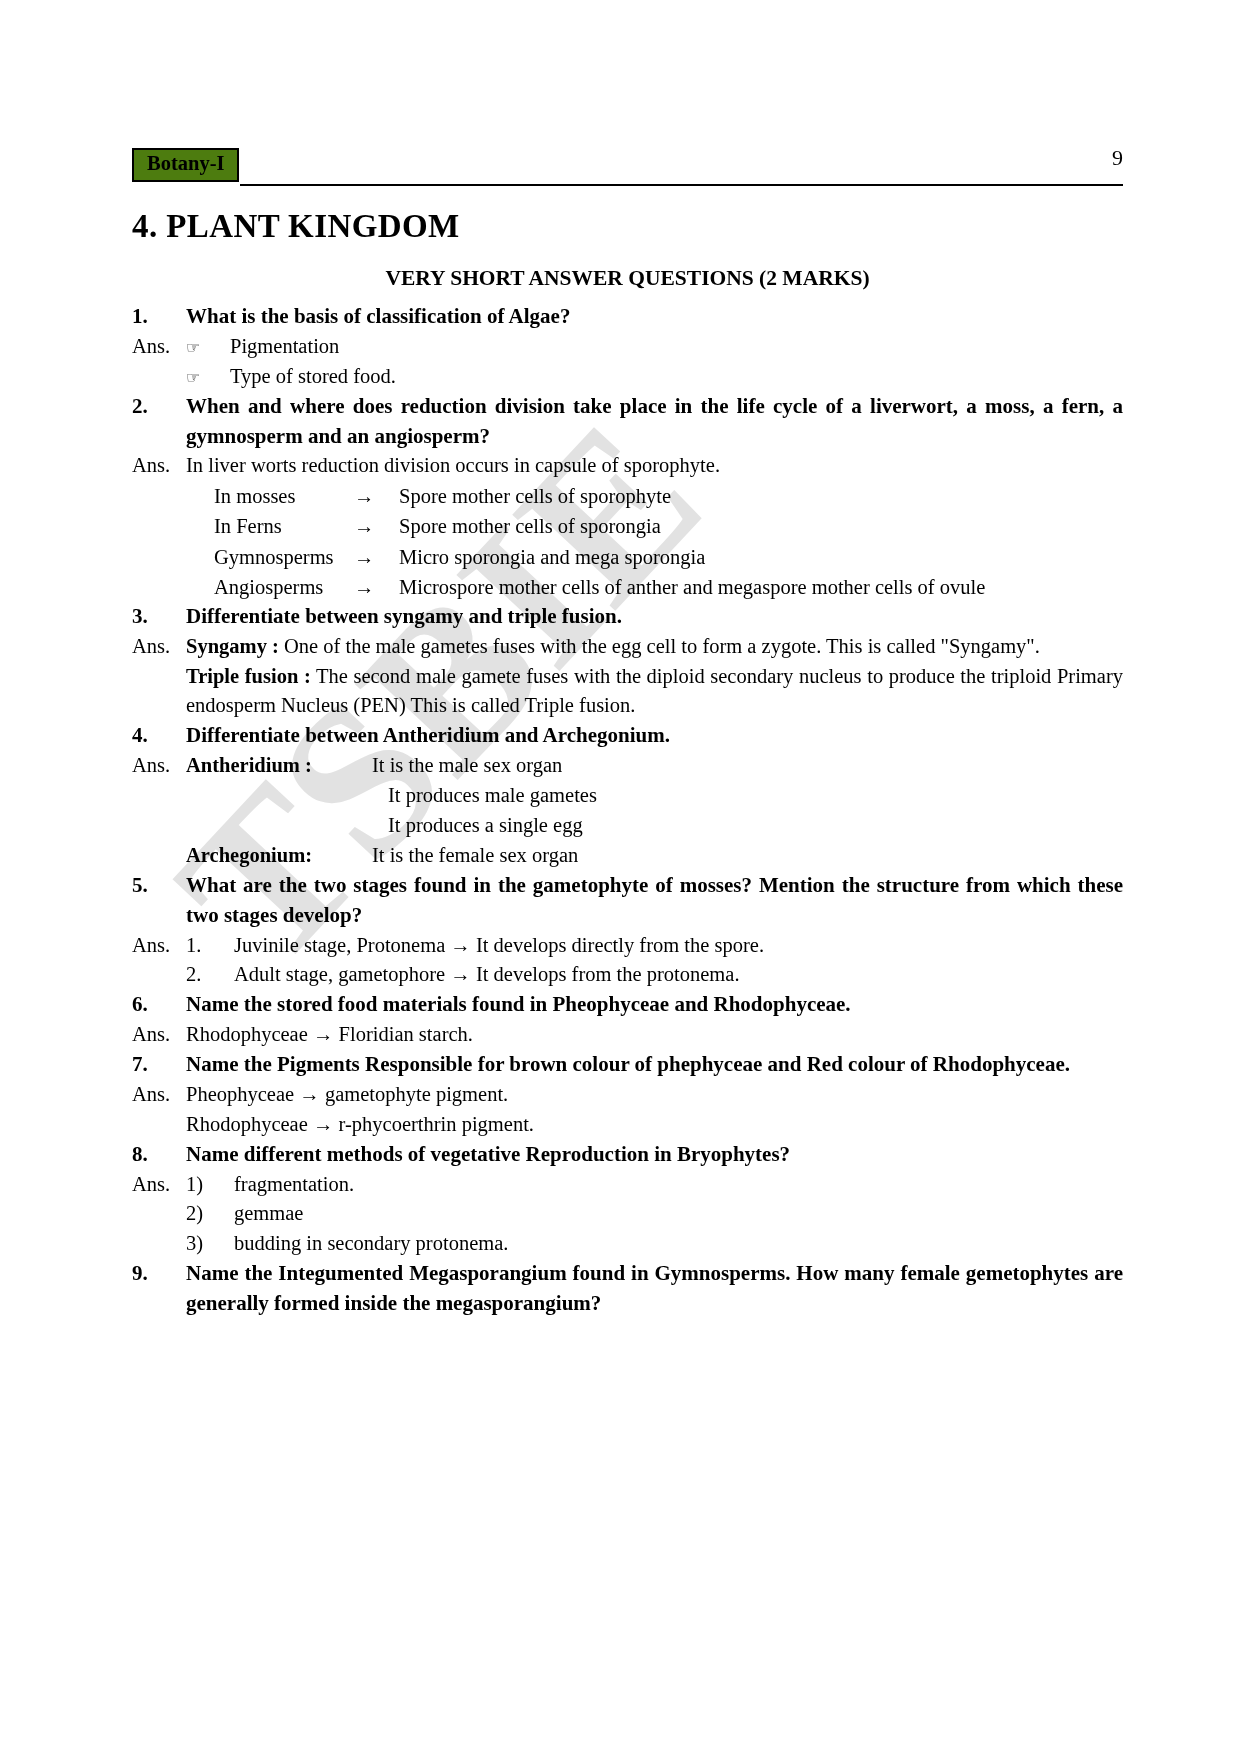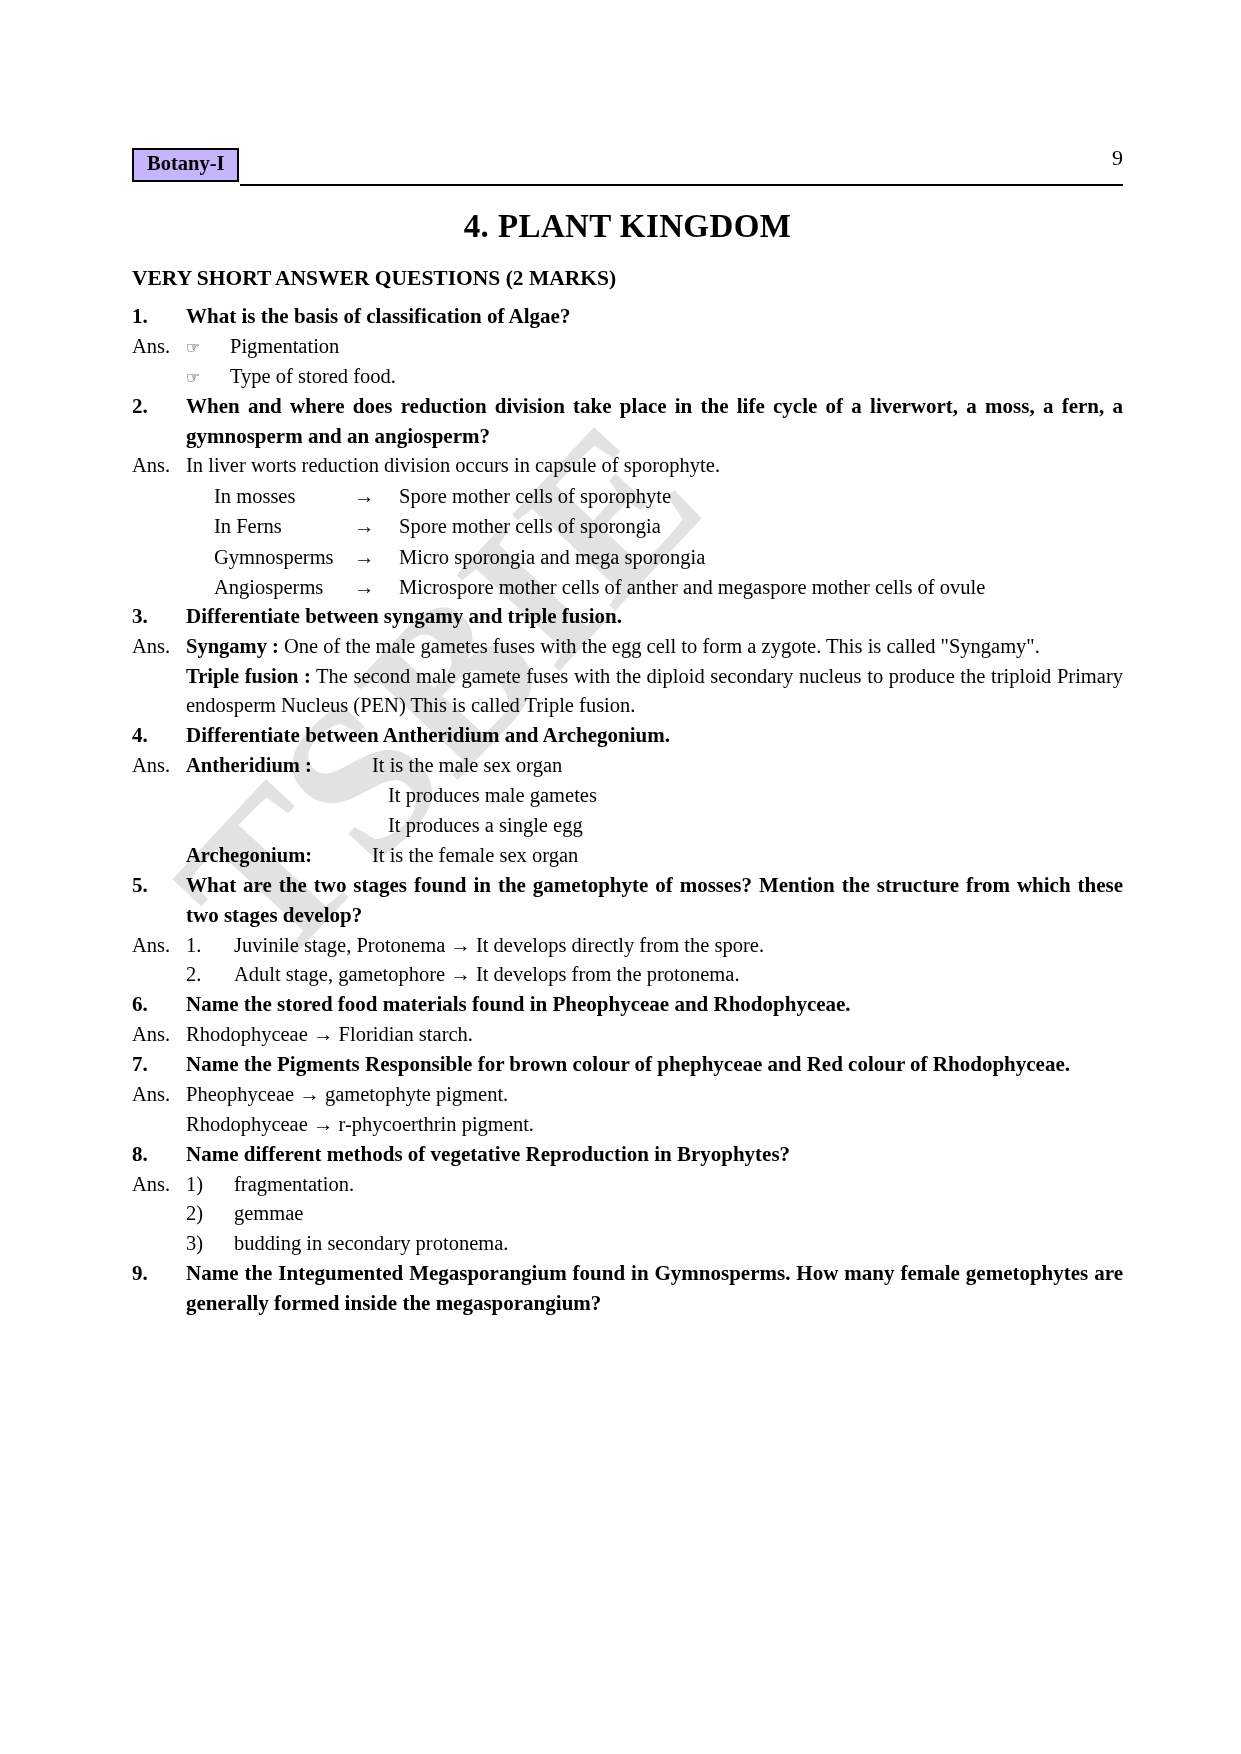--- a/index.html
+++ b/index.html
@@ -59,49 +59,49 @@
   }
   .hdr-box {
     position: absolute;
     left: 0;
     top: 0;
     border: 2px solid #000;
     padding: 2px 13px 4px 13px;
     font-weight: 700;
     font-size: 20.5px;
     line-height: 1.15;
-    background: #c4b5fd;
+    background: #4d7c0f;
   }
   .hdr-rule {
     position: absolute;
     left: 108px;
     right: 0;
     top: 36px;
     height: 0;
     border-top: 2.4px solid #000;
   }
   .hdr-page {
     position: absolute;
     right: 0px;
     top: -2px;
     font-size: 22px;
     line-height: 1.1;
   }
 
   
   .chapter-title {
-    text-align: center;
+    text-align: left;
     font-weight: 700;
     font-size: 33px;
     letter-spacing: 0.4px;
     margin: 16px 0 22px 0;
     line-height: 1.1;
   }
   .section-title {
-    text-align: left;
+    text-align: center;
     font-weight: 700;
     font-size: 21.5px;
     margin: 0 0 10px 0;
     line-height: 1.2;
   }
 
   
   .qrow {
     display: flex;
     align-items: flex-start;

